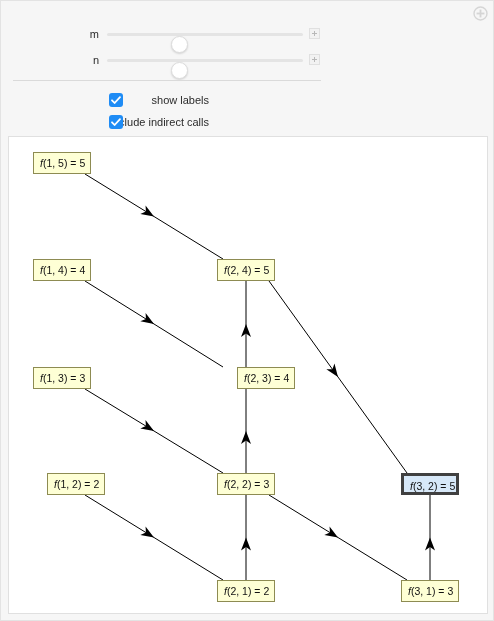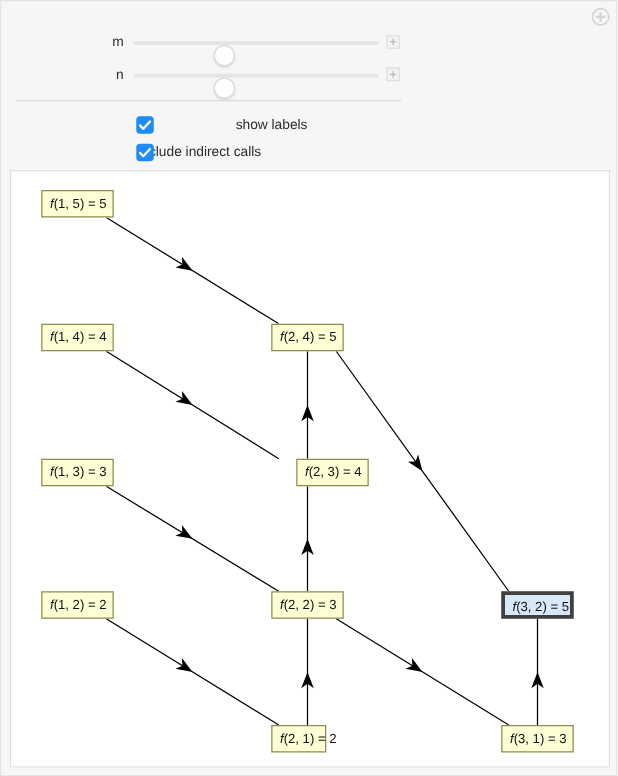--- a/index.html
+++ b/index.html
@@ -195,21 +195,21 @@
     <div class="slider-row" style="top:48px;">
       <div class="slider-label">n</div>
       <div class="slider-track">
         <div class="slider-thumb" id="thumb-n" style="left: 63.545px;"></div>
       </div>
       <div class="slider-stepper"></div>
     </div>
 
     <div id="divider"></div>
 
-    <div class="check-row" style="top:90px;padding-left:37px;">
+    <div class="check-row" style="top:90px;">
       <div class="check-label">show labels</div>
       <div class="checkbox">
         <svg width="14" height="14" viewBox="0 0 14 14">
           <path d="M3 7.3 L5.6 10 L11 4.2" fill="none" stroke="#ffffff" stroke-width="1.8" stroke-linecap="round" stroke-linejoin="round"></path>
         </svg>
       </div>
     </div>
 
     <div class="check-row" style="top:112px;">
       <div class="check-label">include indirect calls</div>
@@ -242,23 +242,23 @@
         <path d="M 0 0 L -13 -5 L -9.5 0 L -13 5 Z" fill="#000000" transform="translate(237,294) rotate(-90)"></path>
         <line x1="237" y1="443" x2="237" y2="358" stroke="#000000" stroke-width="1"></line>
         <path d="M 0 0 L -13 -5 L -9.5 0 L -13 5 Z" fill="#000000" transform="translate(237,400.5) rotate(-90)"></path>
         <line x1="421" y1="443" x2="421" y2="358" stroke="#000000" stroke-width="1"></line>
         <path d="M 0 0 L -13 -5 L -9.5 0 L -13 5 Z" fill="#000000" transform="translate(421,400.5) rotate(-90)"></path>
       </svg>
     <div id="graph-nodes">
         <div class="node" style="left: 24px; top: 15px; width: 58px;"><i>f</i><span>(1, 5) = 5</span></div>
         <div class="node" style="left: 24px; top: 122px; width: 58px;"><i>f</i><span>(1, 4) = 4</span></div>
         <div class="node" style="left: 24px; top: 230px; width: 58px;"><i>f</i><span>(1, 3) = 3</span></div>
-        <div class="node" style="left: 24px; top: 336px; width: 58px;"><i>f</i><span>(1, 2) = 2</span></div>
+        <div class="node" style="left: 38px; top: 336px; width: 58px;"><i>f</i><span>(1, 2) = 2</span></div>
         <div class="node" style="left: 208px; top: 122px; width: 58px;"><i>f</i><span>(2, 4) = 5</span></div>
         <div class="node" style="left: 208px; top: 230px; width: 58px; margin-left: 20px;"><i>f</i><span>(2, 3) = 4</span></div>
         <div class="node" style="left: 208px; top: 336px; width: 58px;"><i>f</i><span>(2, 2) = 3</span></div>
-        <div class="node" style="left: 208px; top: 443px; width: 44px;"><i>f</i><span>(2, 1) = 2</span></div>
+        <div class="node" style="left: 208px; top: 443px; width: 58px;"><i>f</i><span>(2, 1) = 2</span></div>
         <div class="node highlight" style="left: 392px; top: 336px; width: 58px;"><i>f</i><span>(3, 2) = 5</span></div>
         <div class="node" style="left: 392px; top: 443px; width: 58px;"><i>f</i><span>(3, 1) = 3</span></div>
       </div>
   </div>
 
 </div>
 
 </body></html>

